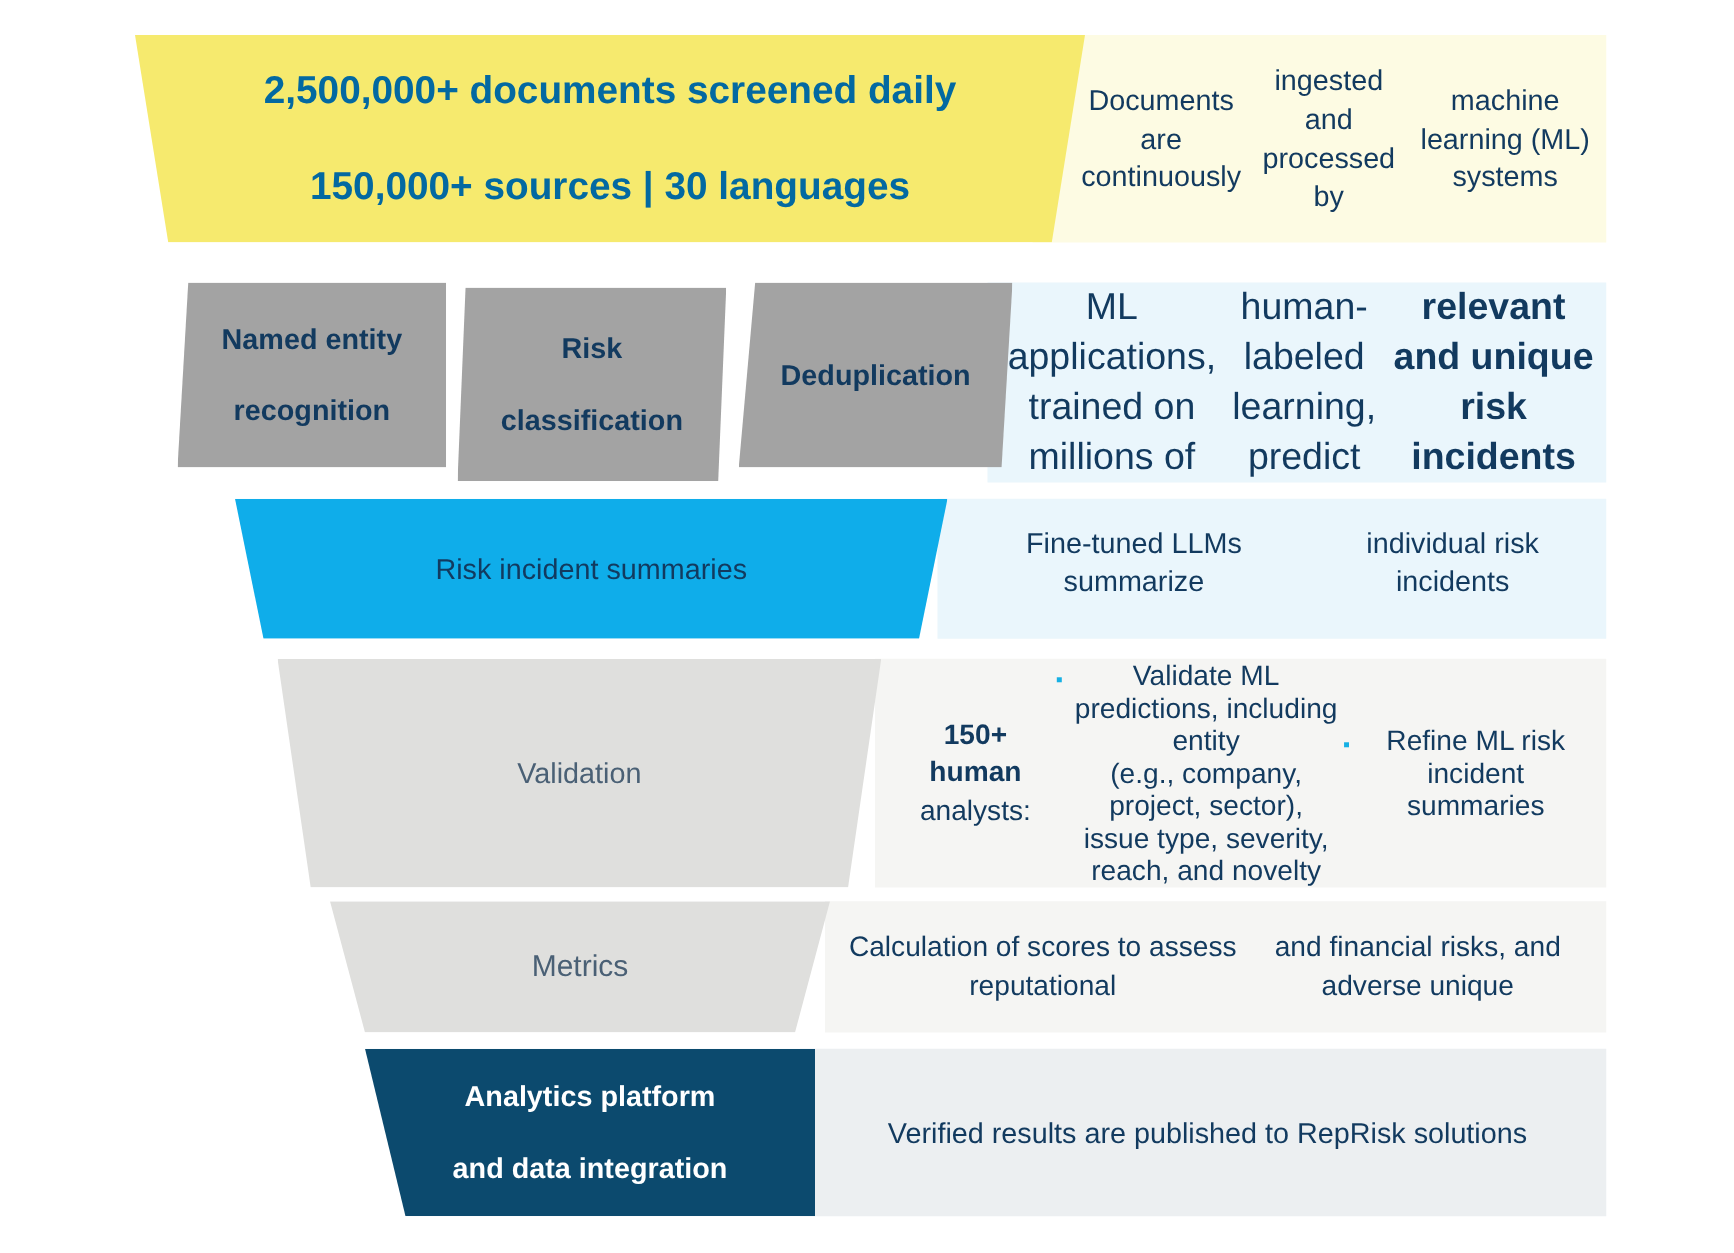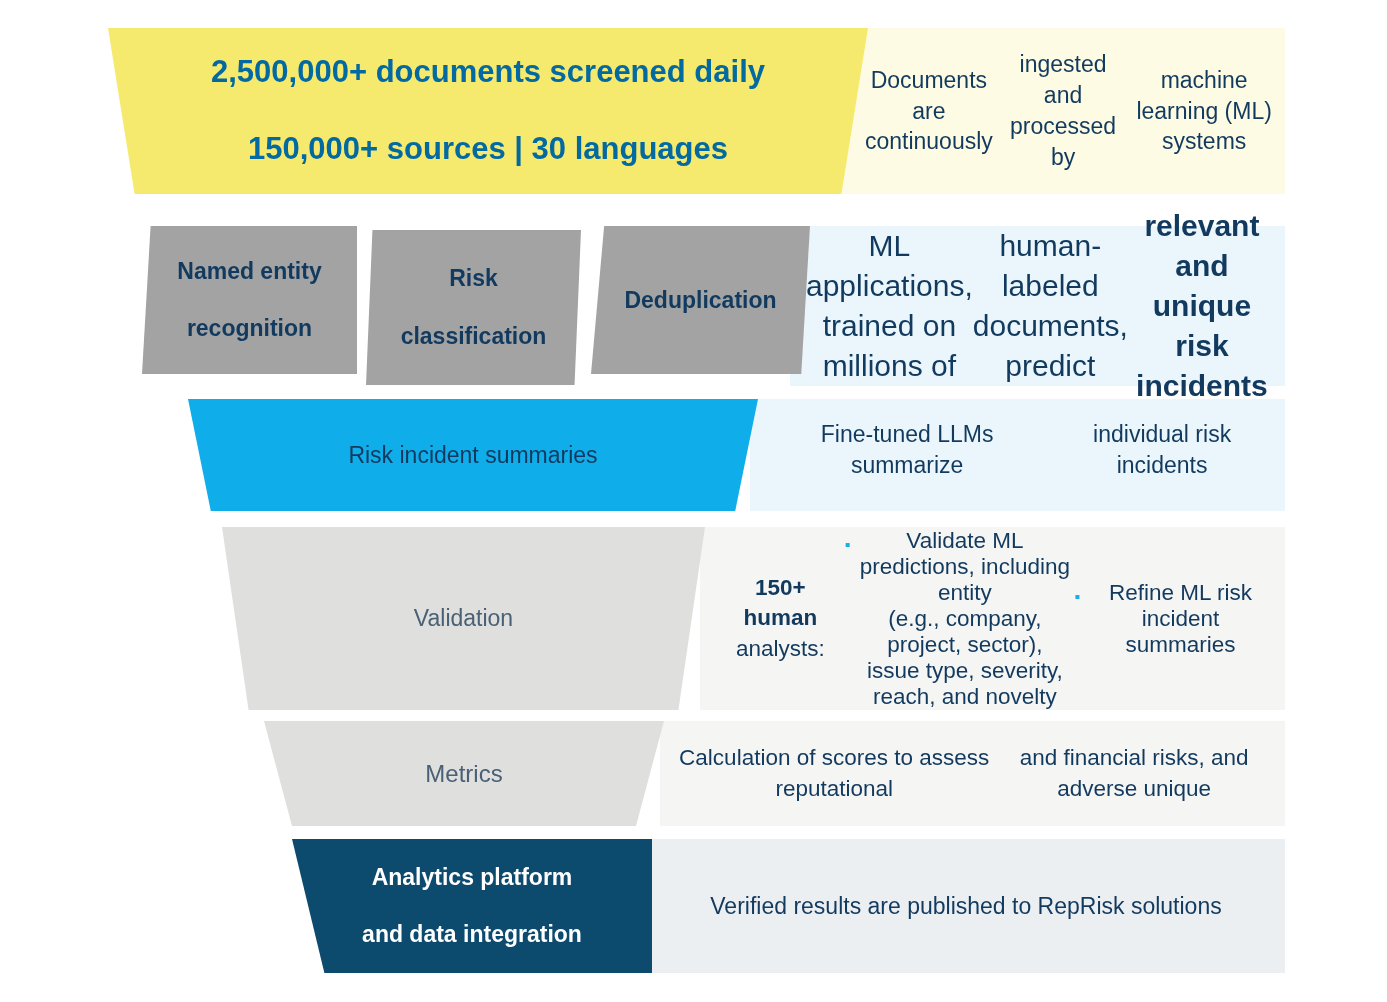--- a/index.html
+++ b/index.html
@@ -214,21 +214,21 @@
     <span>
       <span>Risk</span><br>
       <span>classification</span>
     </span>
   </div>
   <div class="shape blue-box" id="row2-c">
     <span>Deduplication</span>
   </div>
   <div class="desc" id="row2-desc">
     <p>ML applications, trained on millions of</p>
-    <p>human-labeled documents, predict</p>
+    <p>human-labeled learning, predict</p>
     <p class="bold">relevant and unique risk incidents</p>
   </div>
 
   <div class="band" id="row3-band"></div>
   <div class="shape" id="row3-shape">
     <span>Risk incident summaries</span>
   </div>
   <div class="desc" id="row3-desc">
     <p>Fine-tuned LLMs summarize</p>
     <p>individual risk incidents</p>

